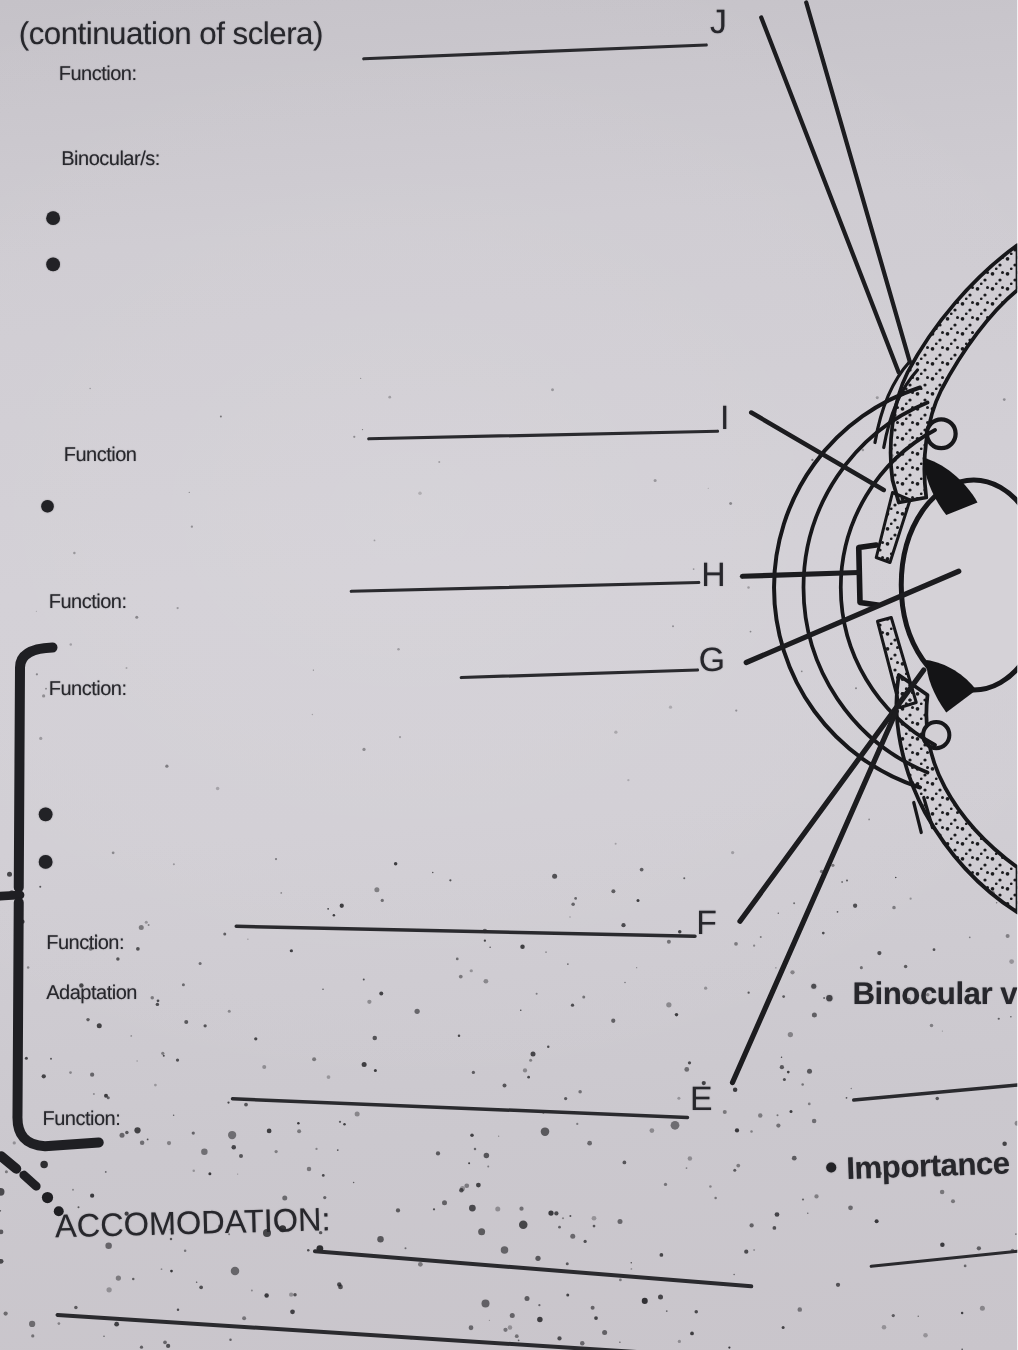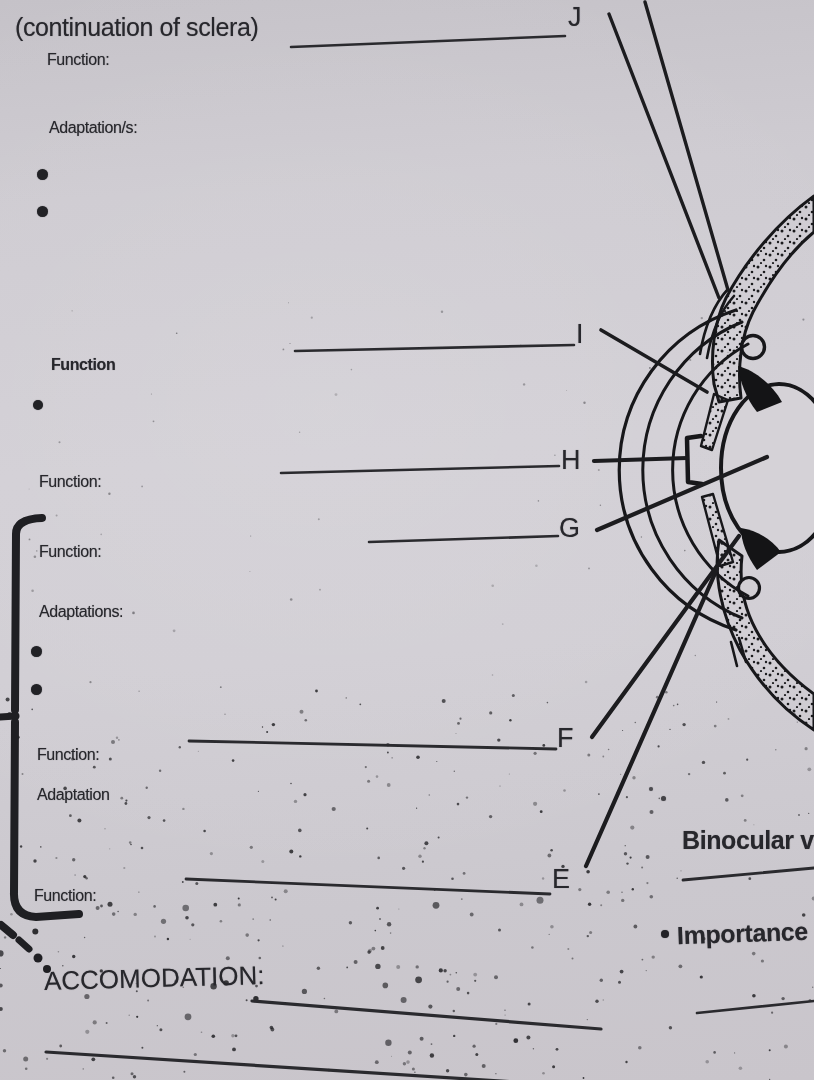--- a/index.html
+++ b/index.html
@@ -519,45 +519,44 @@
       <line x1="1" y1="925" x2="13" y2="935" stroke-width="8"></line>
       <line x1="19" y1="940" x2="29" y2="949" stroke-width="7"></line>
       <circle cx="38" cy="958" r="4.5" fill="#1f1f23" stroke="none"></circle>
       <circle cx="47" cy="969" r="4" fill="#1f1f23" stroke="none"></circle>
     </g>
   </svg>
 
   <div class="t" style="left:15px;top:13px;font-size:25px;">(continuation of sclera)</div>
   <div class="t cap" style="left:568px;top:2px;">J</div>
   <div class="t" style="left:47px;top:51px;">Function:</div>
-  <div class="t" style="left:49px;top:119px;">Adaptation/s:</div>
+  <div class="t" style="left:49px;top:119px;">Binocular/s:</div>
   <div class="dot" style="left:37px;top:169px;width:11px;height:11px;"></div>
   <div class="dot" style="left:37px;top:206px;width:11px;height:11px;"></div>
 
   <div class="t cap" style="left:576px;top:319px;">I</div>
-  <div class="t" style="left:51px;top:356px;font-weight:bold;">Function</div>
+  <div class="t" style="left:51px;top:356px;">Function</div>
   <div class="dot" style="left:33px;top:400px;width:10px;height:10px;"></div>
 
   <div class="t cap" style="left:561px;top:445px;">H</div>
   <div class="t" style="left:39px;top:473px;">Function:</div>
 
   <div class="t cap" style="left:559px;top:513px;">G</div>
   <div class="t" style="left:39px;top:543px;">Function:</div>
-  <div class="t" style="left:39px;top:603px;">Adaptations:</div>
   <div class="dot" style="left:31px;top:646px;width:11px;height:11px;"></div>
   <div class="dot" style="left:31px;top:684px;width:11px;height:11px;"></div>
 
   <div class="t cap" style="left:557px;top:723px;">F</div>
   <div class="t" style="left:37px;top:746px;">Function:</div>
   <div class="t" style="left:37px;top:786px;text-align:center;">Adaptation</div>
 
   <div class="t cap" style="left:552px;top:864px;">E</div>
   <div class="t" style="left:34px;top:887px;">Function:</div>
 
   <div class="dot" style="left:649px;top:787px;width:4px;height:4px;opacity:.75;"></div>
   <div class="dot" style="left:661px;top:796px;width:5px;height:5px;opacity:.8;"></div>
-  <div class="t bold" style="left:682px;top:826px;">Binocular v</div>
+  <div class="t bold" style="left:682px;top:781px;">Binocular v</div>
 
   <div class="dot" style="left:661px;top:930px;width:8px;height:8px;"></div>
   <div class="t bold" style="left:677px;top:919px;transform:rotate(-2deg);">Importance</div>
 
   <div class="t" style="left:44px;top:964px;font-size:26px;letter-spacing:0;transform:rotate(-1.5deg);">ACCOMODATION:</div>
 </div>
 
 </body></html>

